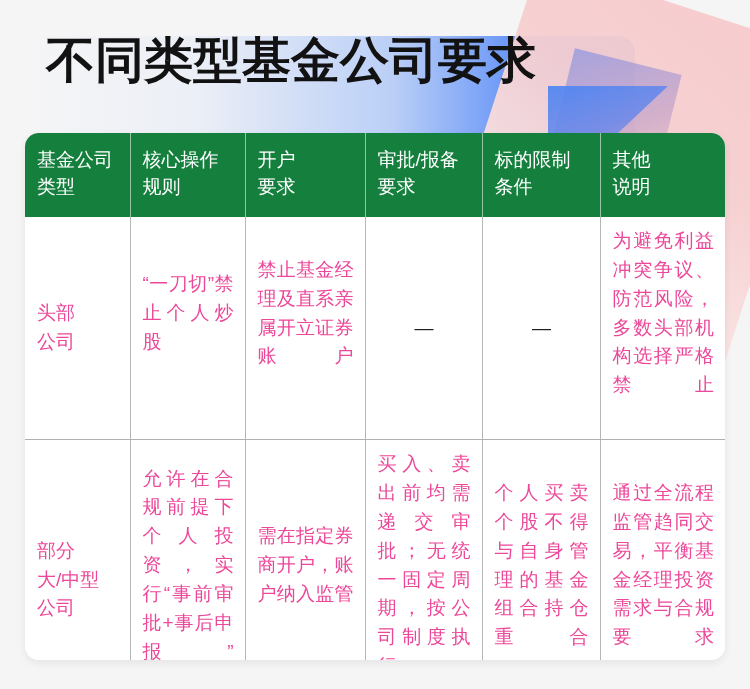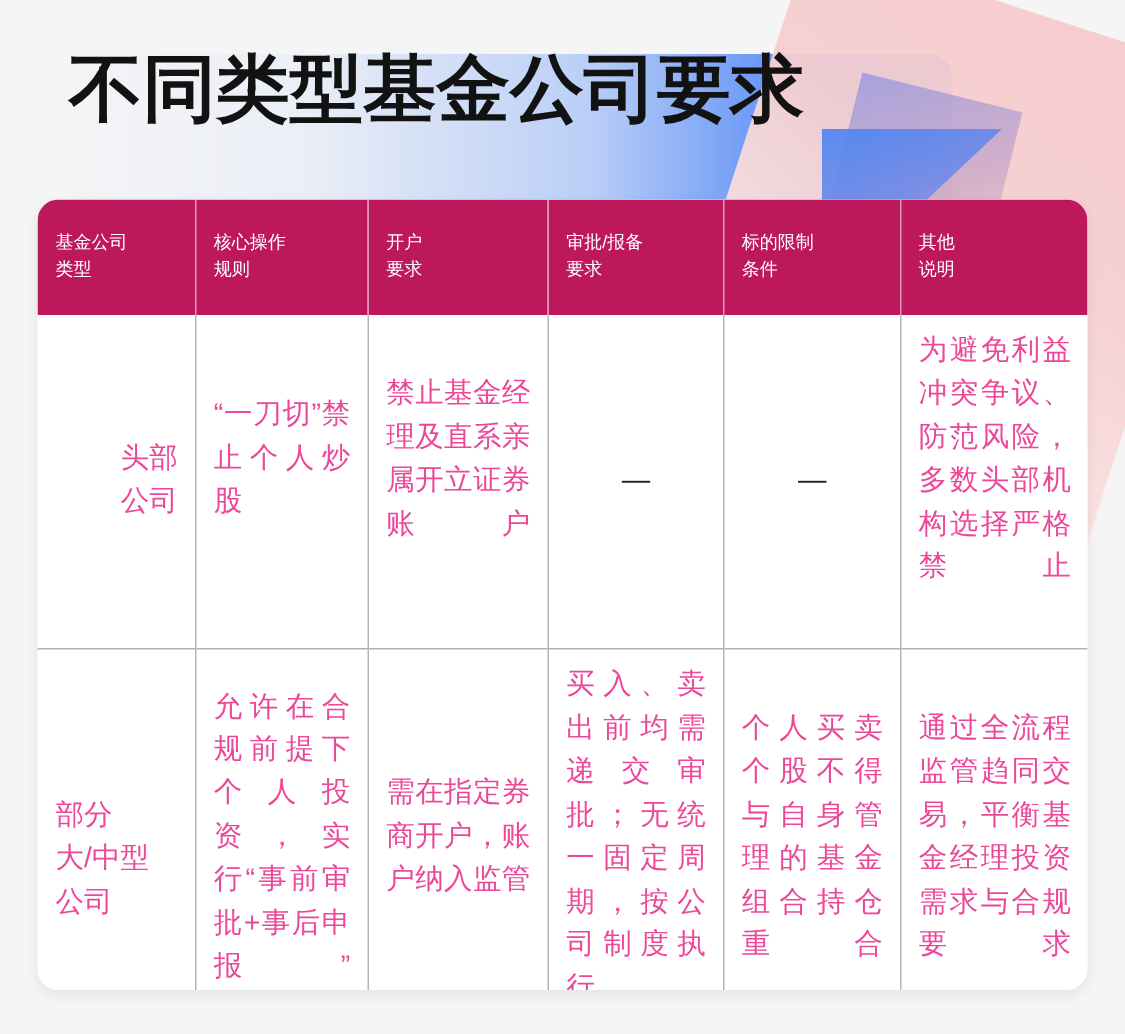--- a/index.html
+++ b/index.html
@@ -101,23 +101,23 @@
     overflow: hidden;
     z-index: 4;
   }
   table {
     width: 100%;
     height: 100%;
     border-collapse: collapse;
     table-layout: fixed;
   }
   thead th {
-    background: #be185d;
+    background: #15803d;
     color: #ffffff;
-    font-size: 12px;
+    font-size: 19px;
     font-weight: normal;
     text-align: left;
     vertical-align: middle;
     padding: 14px 9px 16px 12px;
     line-height: 1.42;
     border-right: 1px solid rgba(255,255,255,0.55);
     height: 77px;
     box-sizing: border-box;
   }
   thead th:last-child { border-right: none; }
@@ -200,21 +200,21 @@
         <th class="w4" style="white-space: pre-line; margin-top: 31px;">审批/报备
 要求</th>
         <th class="w5" style="white-space: pre-line;">标的限制
 条件</th>
         <th class="w6" style="white-space: pre-line; margin-left: 28px;">其他
 说明</th>
       </tr>
     </thead>
     <tbody>
       <tr>
-        <td class="w1 col-type"><span class="cell-text" style="white-space: pre-line; text-align: right;">头部
+        <td class="w1 col-type"><span class="cell-text" style="white-space: pre-line;">头部
 公司</span></td>
         <td class="w2">
             <span class="cell-text">“一刀切”禁止个人炒股</span>
           </td>
         <td class="w3">
             <span class="cell-text">禁止基金经理及直系亲属开立证券账户</span>
           </td>
         <td class="w4 dash">
             <span class="cell-text">—</span>
           </td>

